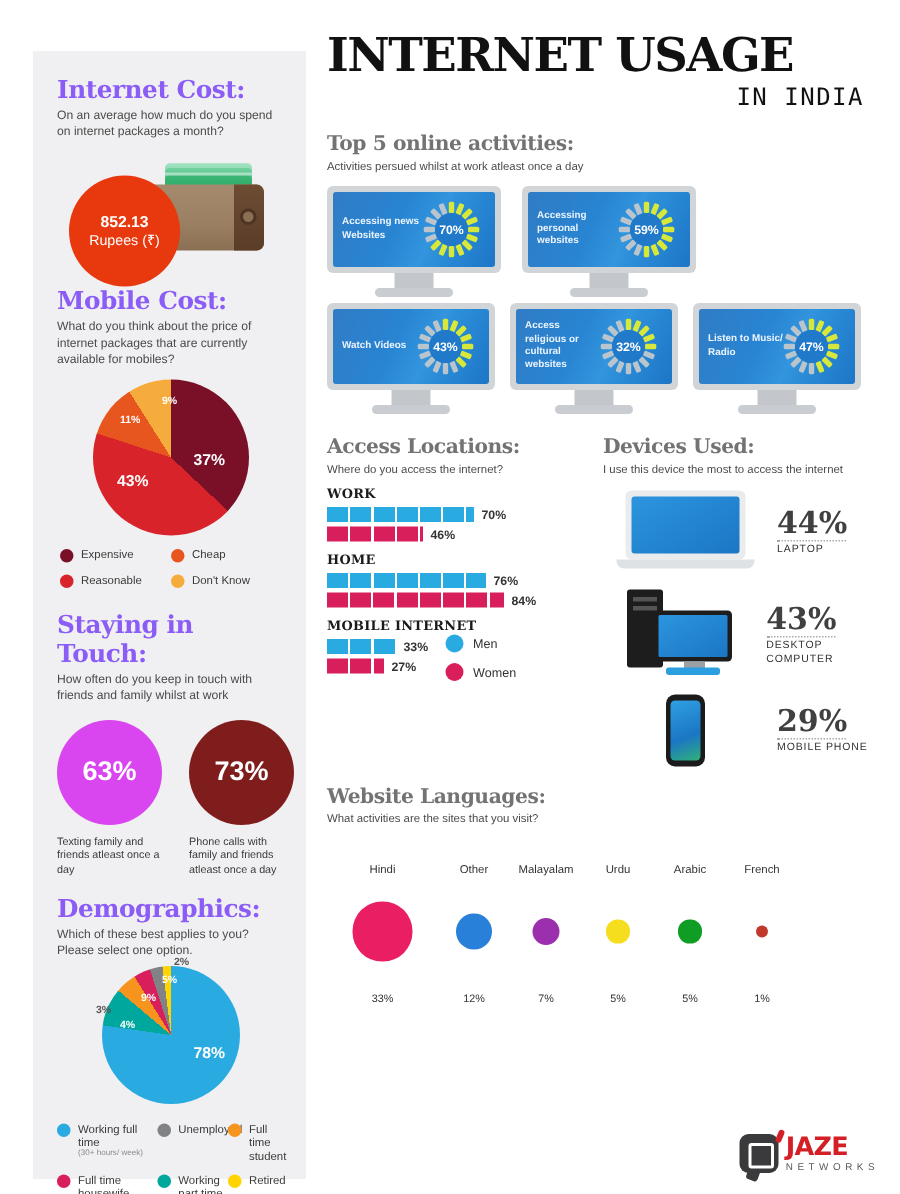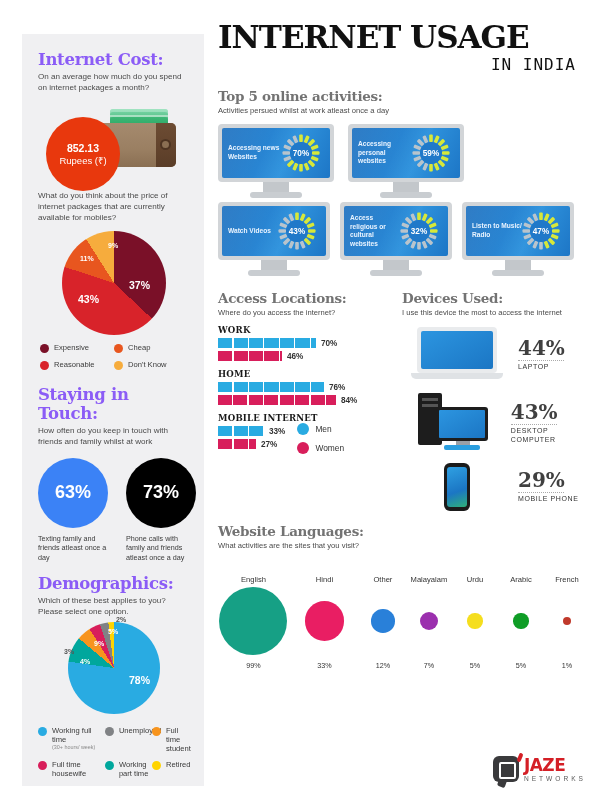--- a/index.html
+++ b/index.html
@@ -220,20 +220,21 @@
           <div class="w-clasp"></div>
         </div>
         <div class="cost-bubble">
           <span class="v1">852.13</span>
           <span class="v2">Rupees (₹)</span>
         </div>
       </div>
     </div>
 
     <div style="margin-top:6px;">
+      <div class="sec-title">Mobile Cost:</div>
       <div class="sec-sub">What do you think about the price of internet packages that are currently available for mobiles?</div>
       <div style="display:flex;justify-content:center;margin-top:8px;">
         <div id="pie-mobile" class="pie" style="width: 104px; height: 104px; background: conic-gradient(rgb(122, 16, 40) 0deg, rgb(122, 16, 40) 133.2deg, rgb(216, 35, 42) 133.2deg, rgb(216, 35, 42) 288deg, rgb(232, 86, 31) 288deg, rgb(232, 86, 31) 327.6deg, rgb(246, 172, 61) 327.6deg, rgb(246, 172, 61) 360deg);">
           <span class="pie-lab" style="right:16px;top:48px;">37%</span>
           <span class="pie-lab" style="left:16px;top:62px;">43%</span>
           <span class="pie-lab sm" style="left:18px;top:24px;">11%</span>
           <span class="pie-lab sm" style="left:46px;top:11px;">9%</span>
         </div>
       </div>
       <div class="legend" style="padding:0 2px;">
@@ -254,25 +255,25 @@
           <span class="lbl">Don't Know</span>
         </div>
       </div>
     </div>
 
     <div style="margin-top:8px;">
       <div class="sec-title">Staying in Touch:</div>
       <div class="sec-sub">How often do you keep in touch with friends and family whilst at work</div>
       <div class="touch-row">
         <div class="touch-item">
-          <div class="touch-circle" style="background:#3b82f6">63%</div>
+          <div class="touch-circle" style="background:#d946ef">63%</div>
           <div class="touch-cap">Texting family and friends atleast once a day</div>
         </div>
         <div class="touch-item">
-          <div class="touch-circle" style="background:#000000">73%</div>
+          <div class="touch-circle" style="background:#7f1d1d">73%</div>
           <div class="touch-cap">Phone calls with family and friends atleast once a day</div>
         </div>
       </div>
     </div>
 
     <div style="margin-top:12px;">
       <div class="sec-title">Demographics:</div>
       <div class="sec-sub">Which of these best applies to you? Please select one option.</div>
       <div style="display:flex;justify-content:center;margin-top:4px;">
         <div id="pie-demo" class="pie" style="width: 92px; height: 92px; background: conic-gradient(rgb(41, 171, 226) 0deg, rgb(41, 171, 226) 278.02deg, rgb(0, 167, 157) 278.02deg, rgb(0, 167, 157) 310.1deg, rgb(247, 148, 30) 310.1deg, rgb(247, 148, 30) 327.92deg, rgb(216, 30, 91) 327.92deg, rgb(216, 30, 91) 342.18deg, rgb(128, 130, 133) 342.18deg, rgb(128, 130, 133) 352.87deg, rgb(255, 212, 0) 352.87deg, rgb(255, 212, 0) 360deg);">
@@ -587,27 +588,20 @@
           </div>
         </div>
       </div>
     </div>
 
     <div class="lang-wrap">
       <div class="blk-title">Website Languages:</div>
       <div class="blk-sub">What activities are the sites that you visit?</div>
       <div class="lang-row" id="lang-row">
           <div class="lang-item" style="width: 74px;">
-            <div class="lang-name">English</div>
-            <div class="lang-bubble-box" style="height:74px;">
-              <div class="lang-bubble" style="width:68px;height:68px;background:#16a085;"></div>
-            </div>
-            <div class="lang-pct">99%</div>
-          </div>
-          <div class="lang-item" style="width: 74px;">
             <div class="lang-name">Hindi</div>
             <div class="lang-bubble-box" style="height:74px;">
               <div class="lang-bubble" style="width:39.25981830489455px;height:39.25981830489455px;background:#e91e63;"></div>
             </div>
             <div class="lang-pct">33%</div>
           </div>
           <div class="lang-item" style="width: 48px;">
             <div class="lang-name">Other</div>
             <div class="lang-bubble-box" style="height:74px;">
               <div class="lang-bubble" style="width:23.674561209974907px;height:23.674561209974907px;background:#2980d9;"></div>

